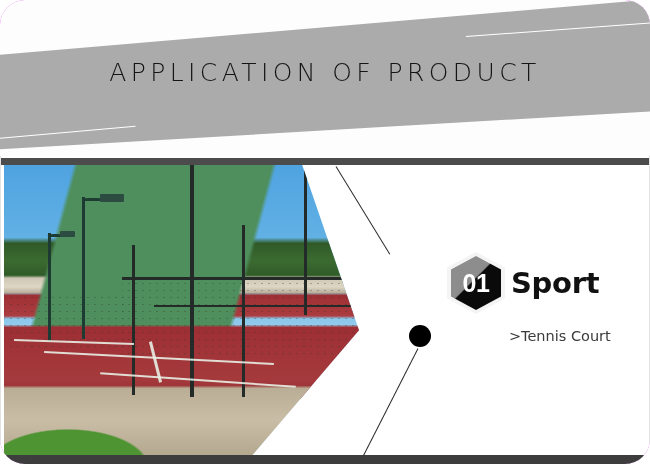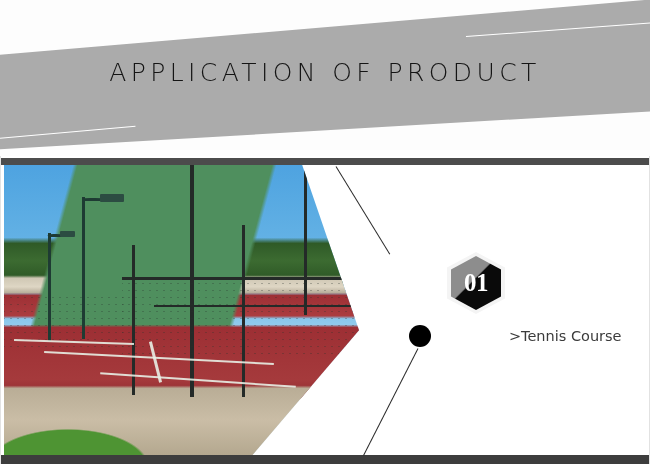--- a/index.html
+++ b/index.html
@@ -10,20 +10,21 @@
   body {
     font-family: "Liberation Sans", sans-serif;
   }
 
   #slide {
     position: relative;
     width: 650px;
     height: 464px;
     overflow: hidden;
     background: #d946ef;
+    border-radius: 25px;
   }
 
   
   .header-area {
     position: absolute;
     left: 0; top: 0;
     width: 650px;
     height: 156px;
     overflow: hidden;
     background: #fdfdfd;
@@ -222,21 +223,21 @@
     width: 50px; height: 54px;
     background: linear-gradient(135deg, #8d8d8d 0%, #8d8d8d 44%, #0a0a0a 46%, #0a0a0a 100%);
   }
   .hex-number {
     position: absolute;
     left: 0; top: 0;
     width: 58px; height: 62px;
     display: flex;
     align-items: center;
     justify-content: center;
-    font-family: Liberation Serif, serif;
+    font-family: Liberation Sans, sans-serif;
     font-weight: bold;
     font-size: 25px;
     color: #ffffff;
     letter-spacing: -0.5px;
   }
   .heading-text {
     font-family: "DejaVu Sans", sans-serif;
     font-weight: bold;
     font-size: 29px;
     color: #111111;
@@ -315,23 +316,24 @@
   <div class="node-dot"></div>
 
   <div class="content">
 
     <div class="heading-row">
       <div class="hex-badge">
         <div class="hex-outer"></div>
         <div class="hex-inner"></div>
         <div class="hex-number">01</div>
       </div>
+      <div class="heading-text">Sport</div>
     </div>
 
     <div class="bullets">
       <div class="bullet">
-        <span class="caret">&gt;</span><span>Tennis Course</span>
+        <span class="caret">&gt;</span><span>Tennis Court</span>
       </div>
     </div>
 
   </div>
 
 </div>
 
 </body></html>

